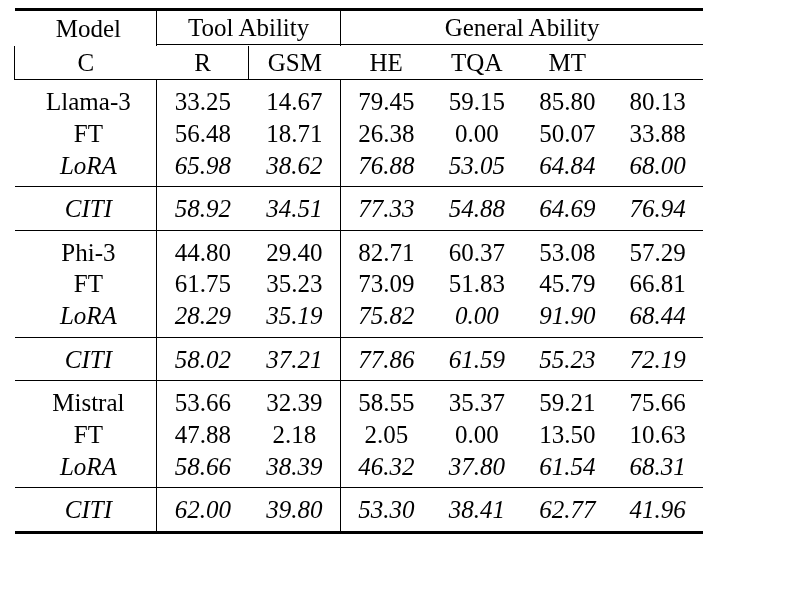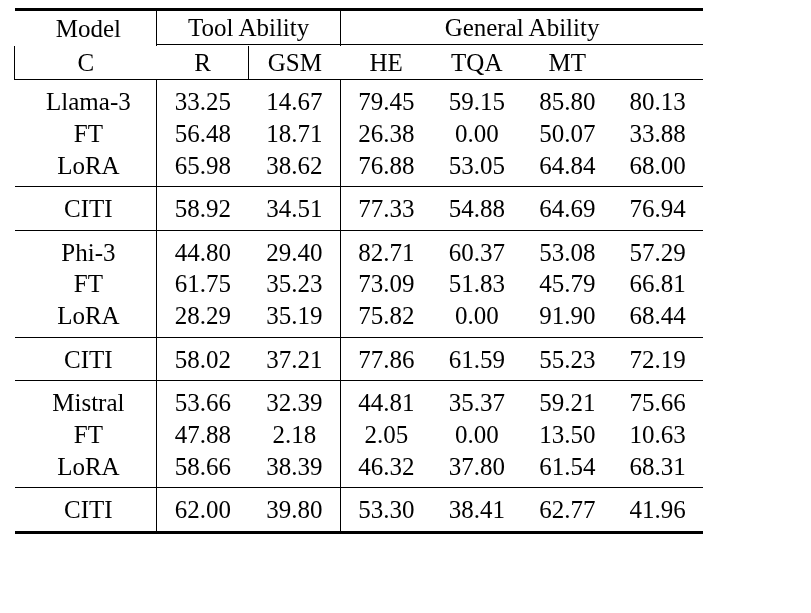--- a/index.html
+++ b/index.html
@@ -59,21 +59,21 @@
     height: 2px;
   }
   .cmidrule-line {
     height: 1.4px;
     background: #000;
     width: 100%;
   }
   .row-h { height: 34px; }
   .row-d { height: 34px; }
   .grp-pad-top td { padding-top: 7px !important; }
-  .grp-pad-bottom td { padding-bottom: 6px !important; }
+  .grp-pad-bottom td { padding-bottom: 6px !important; font-style: italic; }
   .bold { font-weight: bold; }
   .hdr-group { font-size: 25px; }
 </style>
 </head>
 <body>
 
 <div class="table-wrap">
   <table class="results">
     <tbody>
 
@@ -172,21 +172,21 @@
         <td class="num vsep-left bold">77.86</td>
         <td class="num bold">61.59</td>
         <td class="num bold">55.23</td>
         <td class="num bold">72.19</td>
       </tr>
 
       <tr class="midrule row-d grp-pad-top">
         <td class="col-model">Mistral</td>
         <td class="num vsep-left">53.66</td>
         <td class="num">32.39</td>
-        <td class="num vsep-left">44.81</td>
+        <td class="num vsep-left">58.55</td>
         <td class="num">35.37</td>
         <td class="num">59.21</td>
         <td class="num">75.66</td>
       </tr>
       <tr class="row-d">
         <td class="col-model">FT</td>
         <td class="num vsep-left">47.88</td>
         <td class="num">2.18</td>
         <td class="num vsep-left">2.05</td>
         <td class="num">0.00</td>

